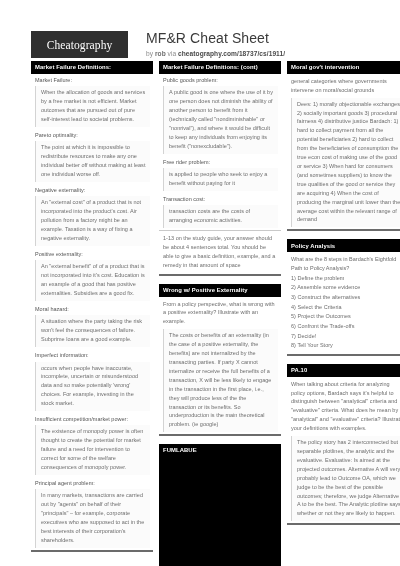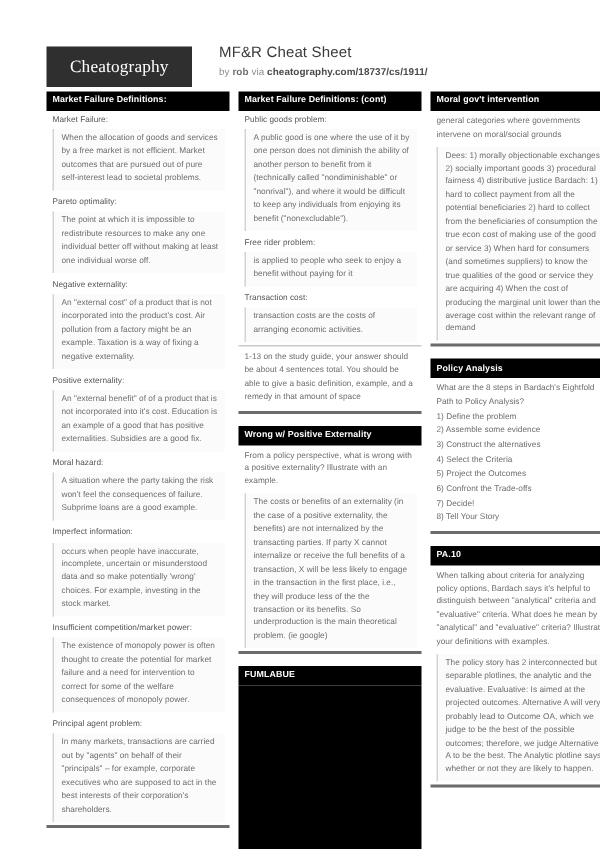--- a/index.html
+++ b/index.html
@@ -42,21 +42,21 @@
     font-size: 11.5px;
     letter-spacing: 0.1px;
     flex: none;
   }
   .title-block {
     margin-left: 18px;
     margin-top: -1px;
     line-height: 1.25;
   }
   .sheet-title {
-    font-size: 10px;
+    font-size: 14px;
     color: #3a3a3a;
     letter-spacing: 0.1px;
   }
   .sheet-by {
     font-size: 6.6px;
     color: #8d8d8d;
     margin-top: 2px;
     letter-spacing: 0.05px;
   }
   .sheet-by b {

